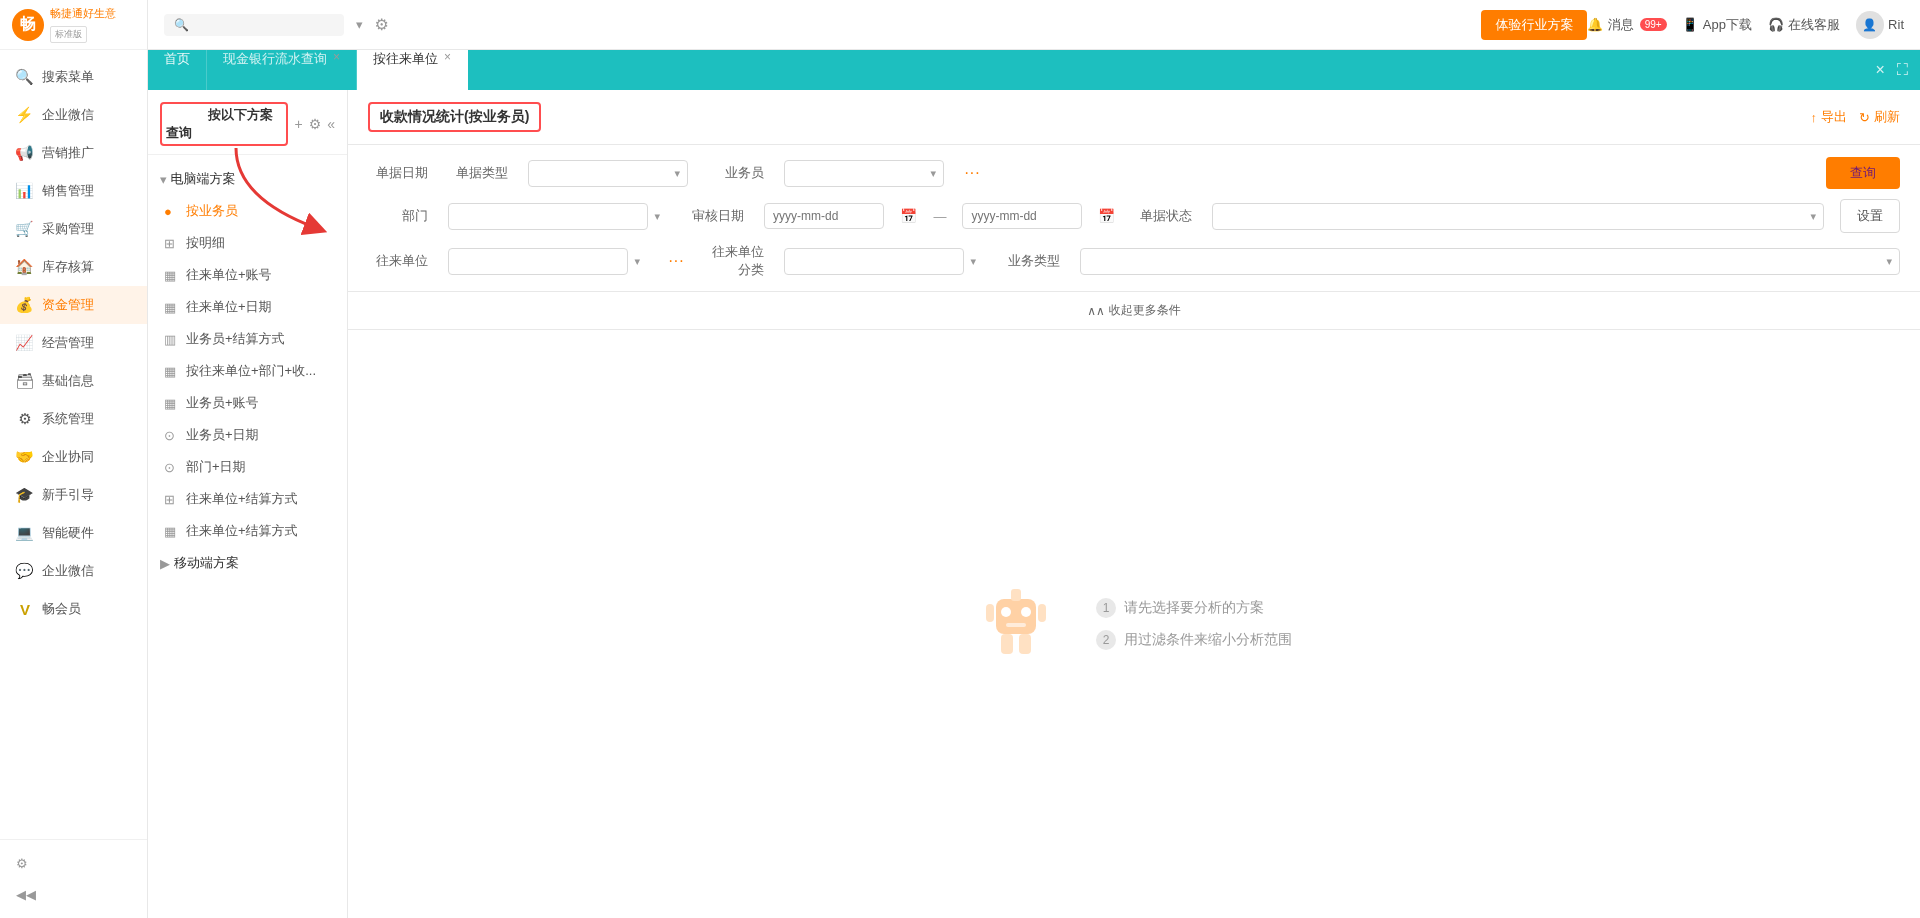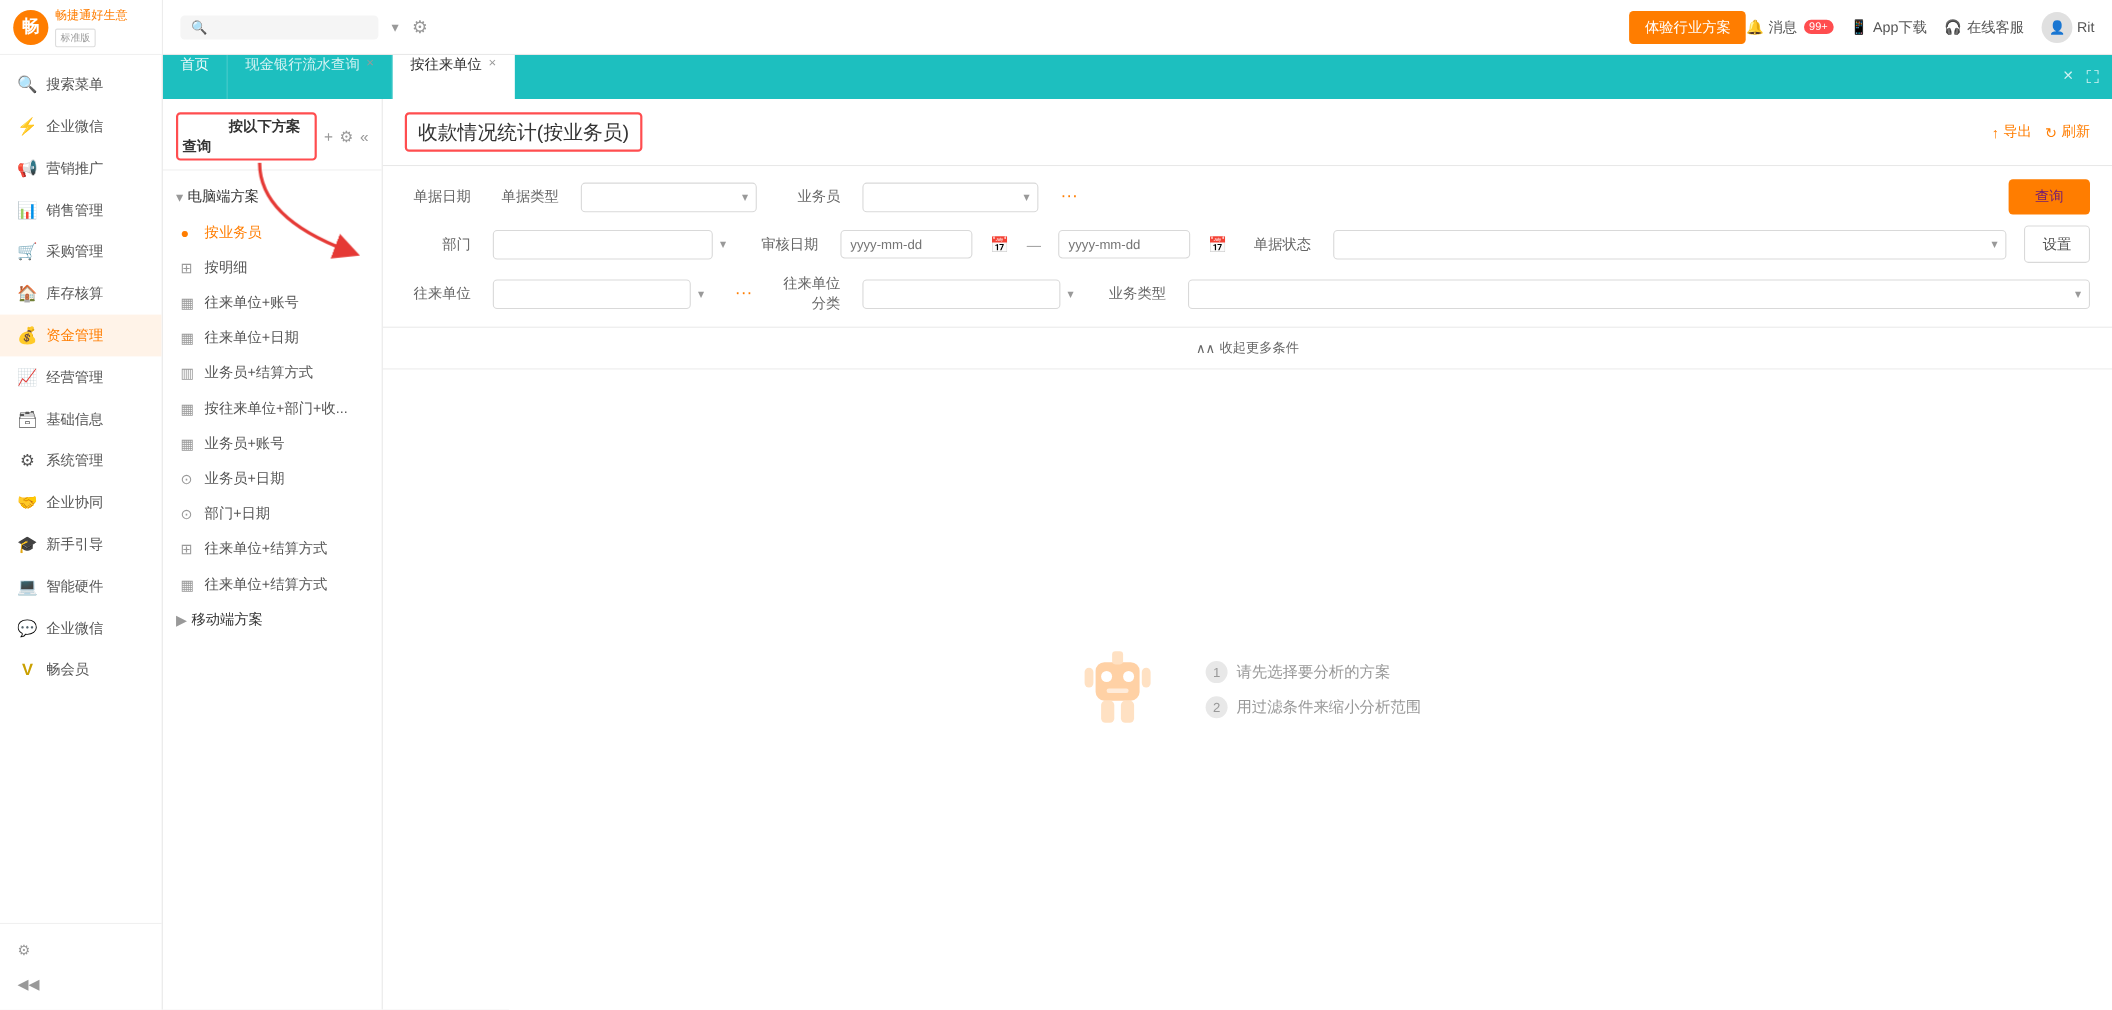--- a/index.html
+++ b/index.html
@@ -53,21 +53,21 @@
     .tree-item.active .tree-item-icon { color: #ff7d00; }
     .tree-group-title { display: flex; align-items: center; padding: 7px 12px; cursor: pointer; color: #333; font-size: 13px; font-weight: 500; }
     .tree-group-title .arrow { margin-right: 4px; color: #999; }
 
     
     .right-content { flex: 1; display: flex; flex-direction: column; overflow: hidden; background: #f5f5f5; }
 
     
     .page-header { background: #fff; padding: 12px 20px; display: flex; align-items: center; justify-content: space-between; border-bottom: 1px solid #e8e8e8; flex-shrink: 0; }
     .page-title-box { border: 2px solid #ff4d4f; border-radius: 4px; padding: 4px 10px; }
-    .page-title { font-size: 18px; font-weight: 400; color: #333; }
+    .page-title { font-size: 14px; font-weight: 700; color: #333; }
     .page-actions { display: flex; align-items: center; gap: 12px; }
     .action-btn { display: flex; align-items: center; gap: 4px; color: #ff7d00; cursor: pointer; font-size: 13px; }
 
     
     .filter-area { background: #fff; padding: 12px 20px; border-bottom: 1px solid #e8e8e8; flex-shrink: 0; }
     .filter-row { display: flex; align-items: center; margin-bottom: 10px; gap: 16px; }
     .filter-row:last-child { margin-bottom: 0; }
     .filter-label { color: #666; font-size: 13px; width: 60px; flex-shrink: 0; text-align: right; margin-right: 4px; font-family: Liberation Serif, serif; }
     .filter-control { display: flex; align-items: center; gap: 6px; flex: 1; }
     .date-tabs { display: flex; align-items: center; gap: 2px; }

